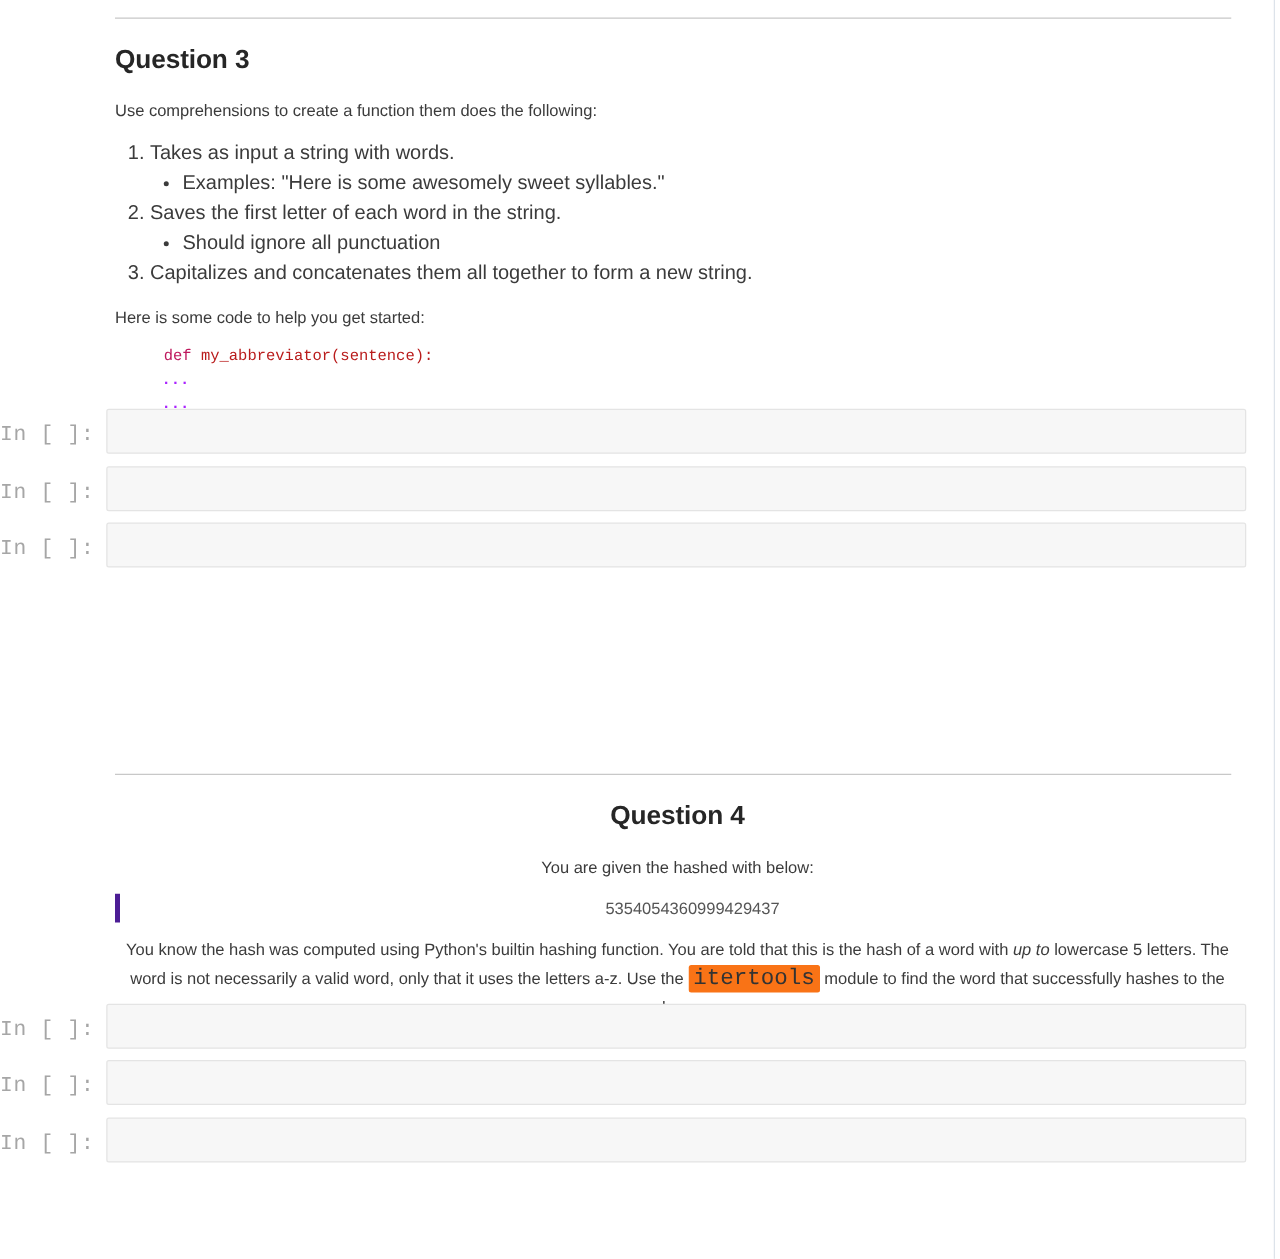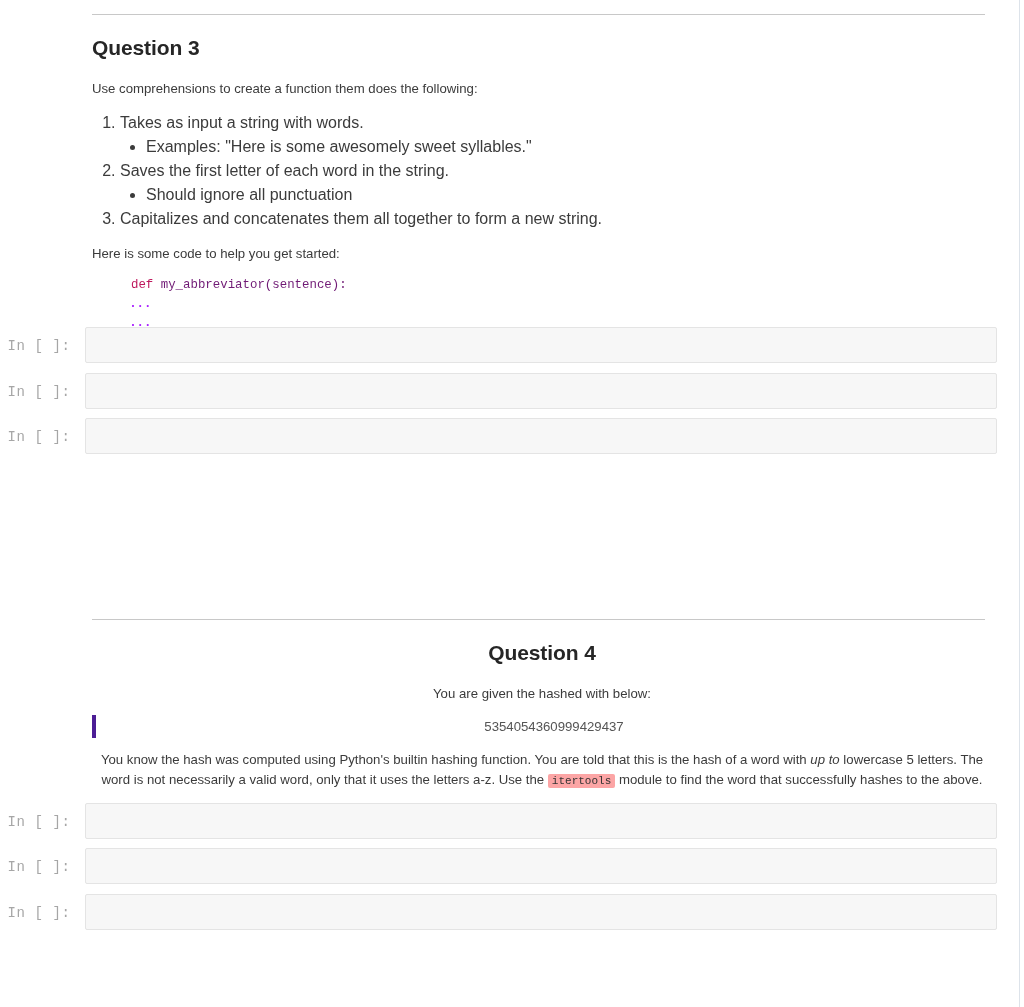--- a/index.html
+++ b/index.html
@@ -38,25 +38,25 @@
 
   
   .cell {
     position: relative;
     display: flex;
     align-items: flex-start;
   }
   .prompt {
     width: 85px;
     min-width: 85px;
-    text-align: center;
+    text-align: left;
     padding-right: 7px;
     box-sizing: border-box;
     font-family: "Liberation Mono", monospace;
-    font-size: 14px;
+    font-size: 17px;
     line-height: 1.4;
     color: #a6a6a6;
     letter-spacing: 0.6px;
     white-space: pre;
     user-select: none;
   }
   .md-cell .prompt { color: transparent; }
 
   .md-body {
     width: 912px;
@@ -105,38 +105,38 @@
     margin: 0;
     padding: 0;
     font-family: "Liberation Mono", monospace;
     font-size: 12.4px;
     line-height: 1.5;
     color: #000000;
     background: transparent;
     white-space: pre;
   }
   .tok-kw { color: #be185d; font-weight: normal; margin-left: 39px; }
-  .tok-fn { color: #701a75; }
+  .tok-fn { color: #b91c1c; }
   .tok-ellipsis { color: #aa22ff; font-weight: bold; }
 
   
   blockquote.md-quote {
     margin: 0;
     padding: 2px 0 2px 20px;
     border-left: 4px solid #4c1d95;
     font-size: 13.2px;
     line-height: 1.45;
     color: #555555;
   }
 
   
   code.inline-code {
     font-family: "Liberation Mono", monospace;
-    font-size: 11px;
-    background: #fca5a5;
+    font-size: 18px;
+    background: #f97316;
     padding: 1px 4px;
     border-radius: 2px;
     color: #333333;
   }
   em.md-em { }
 
   
   .code-cell .input-area {
     width: 912px;
     height: 36px;

